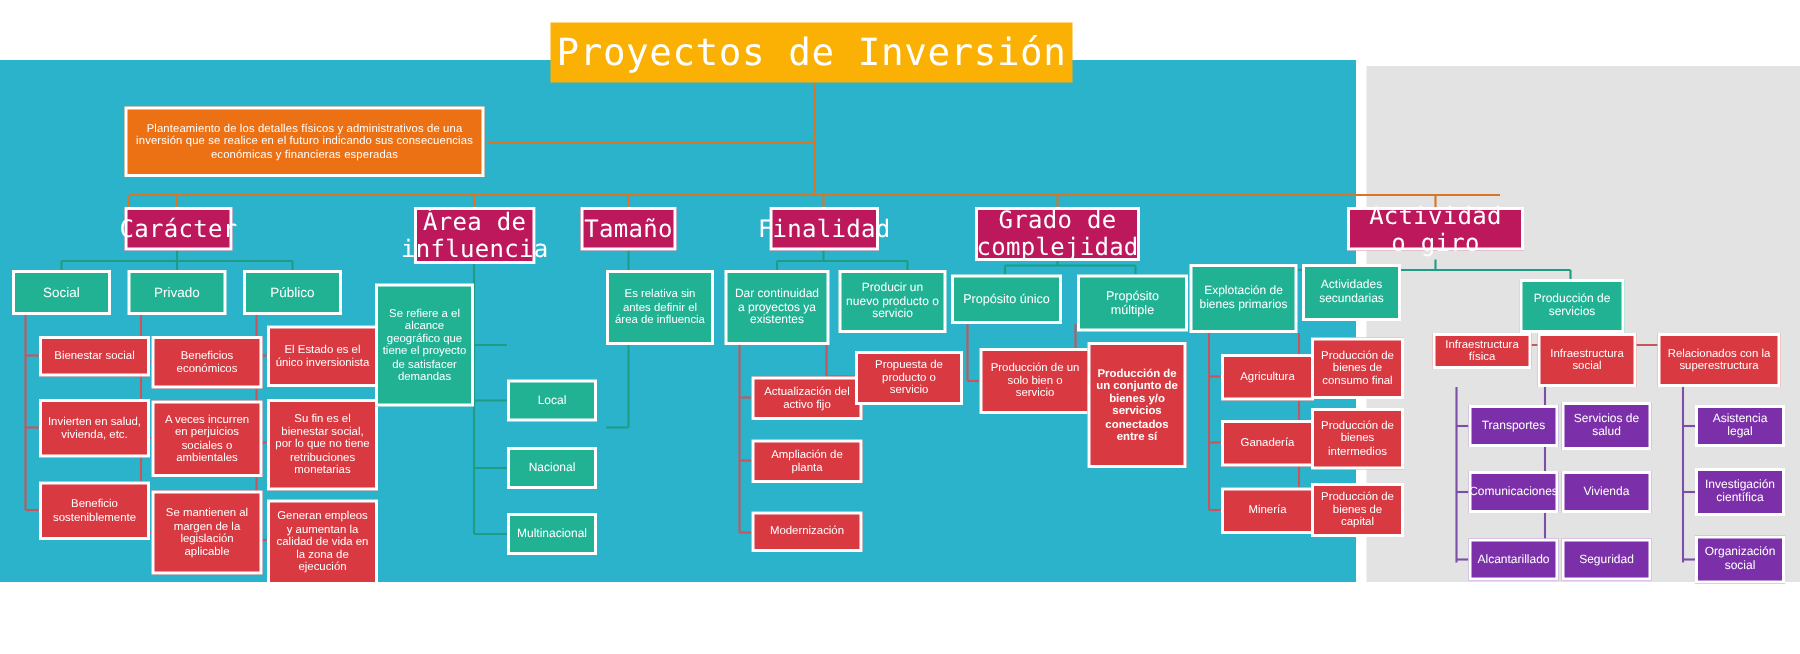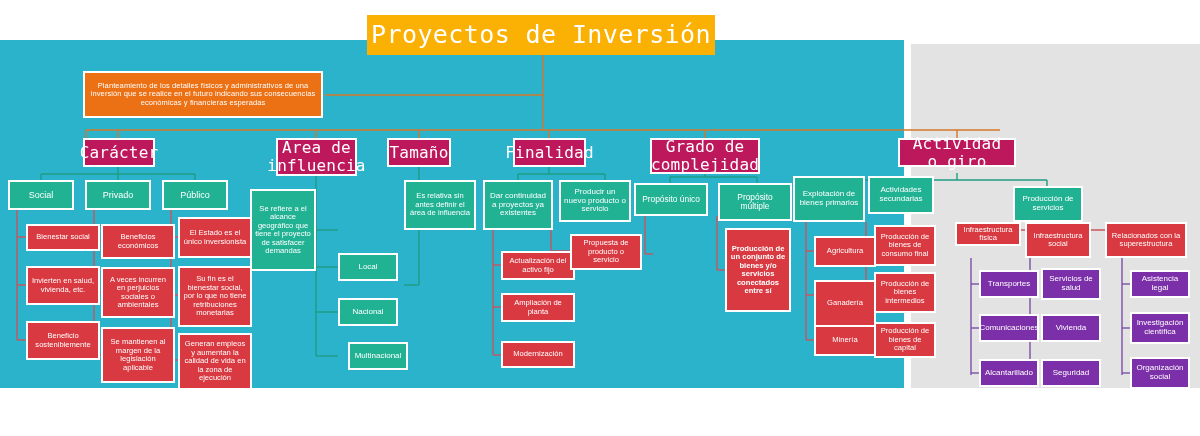--- a/index.html
+++ b/index.html
@@ -181,42 +181,43 @@
   <div class="node red" style="left:101px;top:267px;width:74px;height:51px;">A veces incurren en perjuicios sociales o ambientales</div>
   <div class="node red" style="left:101px;top:327px;width:74px;height:56px;">Se mantienen al margen de la legislación aplicable</div>
 
   <div class="node red" style="left:178px;top:217px;width:74px;height:41px;">El Estado es el único inversionista</div>
   <div class="node red" style="left:178px;top:266px;width:74px;height:61px;">Su fin es el bienestar social, por lo que no tiene retribuciones monetarias</div>
   <div class="node red" style="left:178px;top:333px;width:74px;height:57px;">Generan empleos y aumentan la calidad de vida en la zona de ejecución</div>
 
   <div class="node teal" style="left:250px;top:189px;width:66px;height:82px;font-size:7.6px;">Se refiere a el alcance geográfico que tiene el proyecto de satisfacer demandas</div>
   <div class="node teal sm" style="left:338px;top:253px;width:60px;height:28px;">Local</div>
   <div class="node teal sm" style="left:338px;top:298px;width:60px;height:28px;">Nacional</div>
-  <div class="node teal sm" style="left:348px;top:342px;width:60px;height:28px;">Multinacional</div>
+  <div class="node teal sm" style="left:338px;top:342px;width:60px;height:28px;">Multinacional</div>
 
   <div class="node teal" style="left:404px;top:180px;width:72px;height:50px;font-size:7.6px;">Es relativa sin antes definir el área de influencia</div>
 
   <div class="node teal" style="left:483px;top:180px;width:70px;height:50px;font-size:8px;">Dar continuidad a proyectos ya existentes</div>
   <div class="node teal" style="left:559px;top:180px;width:72px;height:42px;font-size:8px;">Producir un nuevo producto o servicio</div>
 
   <div class="node red" style="left:501px;top:251px;width:74px;height:29px;">Actualización del activo fijo</div>
   <div class="node red" style="left:501px;top:293px;width:74px;height:29px;">Ampliación de planta</div>
   <div class="node red" style="left:501px;top:341px;width:74px;height:27px;">Modernización</div>
   <div class="node red" style="left:570px;top:234px;width:72px;height:36px;">Propuesta de producto o servicio</div>
 
   <div class="node teal" style="left:634px;top:183px;width:74px;height:33px;font-size:8.4px;">Propósito único</div>
   <div class="node teal" style="left:718px;top:183px;width:74px;height:38px;font-size:8.4px;">Propósito múltiple</div>
+  <div class="node red" style="left:653px;top:232px;width:74px;height:44px;">Producción de un solo bien o servicio</div>
   <div class="node red" style="left:725px;top:228px;width:66px;height:84px;font-weight:bold;">Producción de un conjunto de bienes y/o servicios conectados entre sí</div>
 
   <div class="node teal" style="left:793px;top:176px;width:72px;height:46px;font-size:8px;">Explotación de bienes primarios</div>
   <div class="node teal" style="left:868px;top:176px;width:66px;height:38px;font-size:8px;">Actividades secundarias</div>
   <div class="node teal" style="left:1013px;top:186px;width:70px;height:36px;font-size:8px;">Producción de servicios</div>
 
   <div class="node red" style="left:814px;top:236px;width:62px;height:31px;">Agricultura</div>
-  <div class="node red" style="left:814px;top:280px;width:62px;height:47px;">Ganadería</div>
+  <div class="node red" style="left:814px;top:280px;width:62px;height:31px;">Ganadería</div>
   <div class="node red" style="left:814px;top:325px;width:62px;height:31px;">Minería</div>
 
   <div class="node red" style="left:874px;top:225px;width:62px;height:41px;">Producción de bienes de consumo final</div>
   <div class="node red" style="left:874px;top:272px;width:62px;height:41px;">Producción de bienes intermedios</div>
   <div class="node red" style="left:874px;top:322px;width:62px;height:36px;">Producción de bienes de capital</div>
 
   <div class="node red" style="left:955px;top:222px;width:66px;height:24px;">Infraestructura física</div>
   <div class="node red" style="left:1025px;top:222px;width:66px;height:36px;">Infraestructura social</div>
   <div class="node red" style="left:1105px;top:222px;width:82px;height:36px;">Relacionados con la superestructura</div>
 

